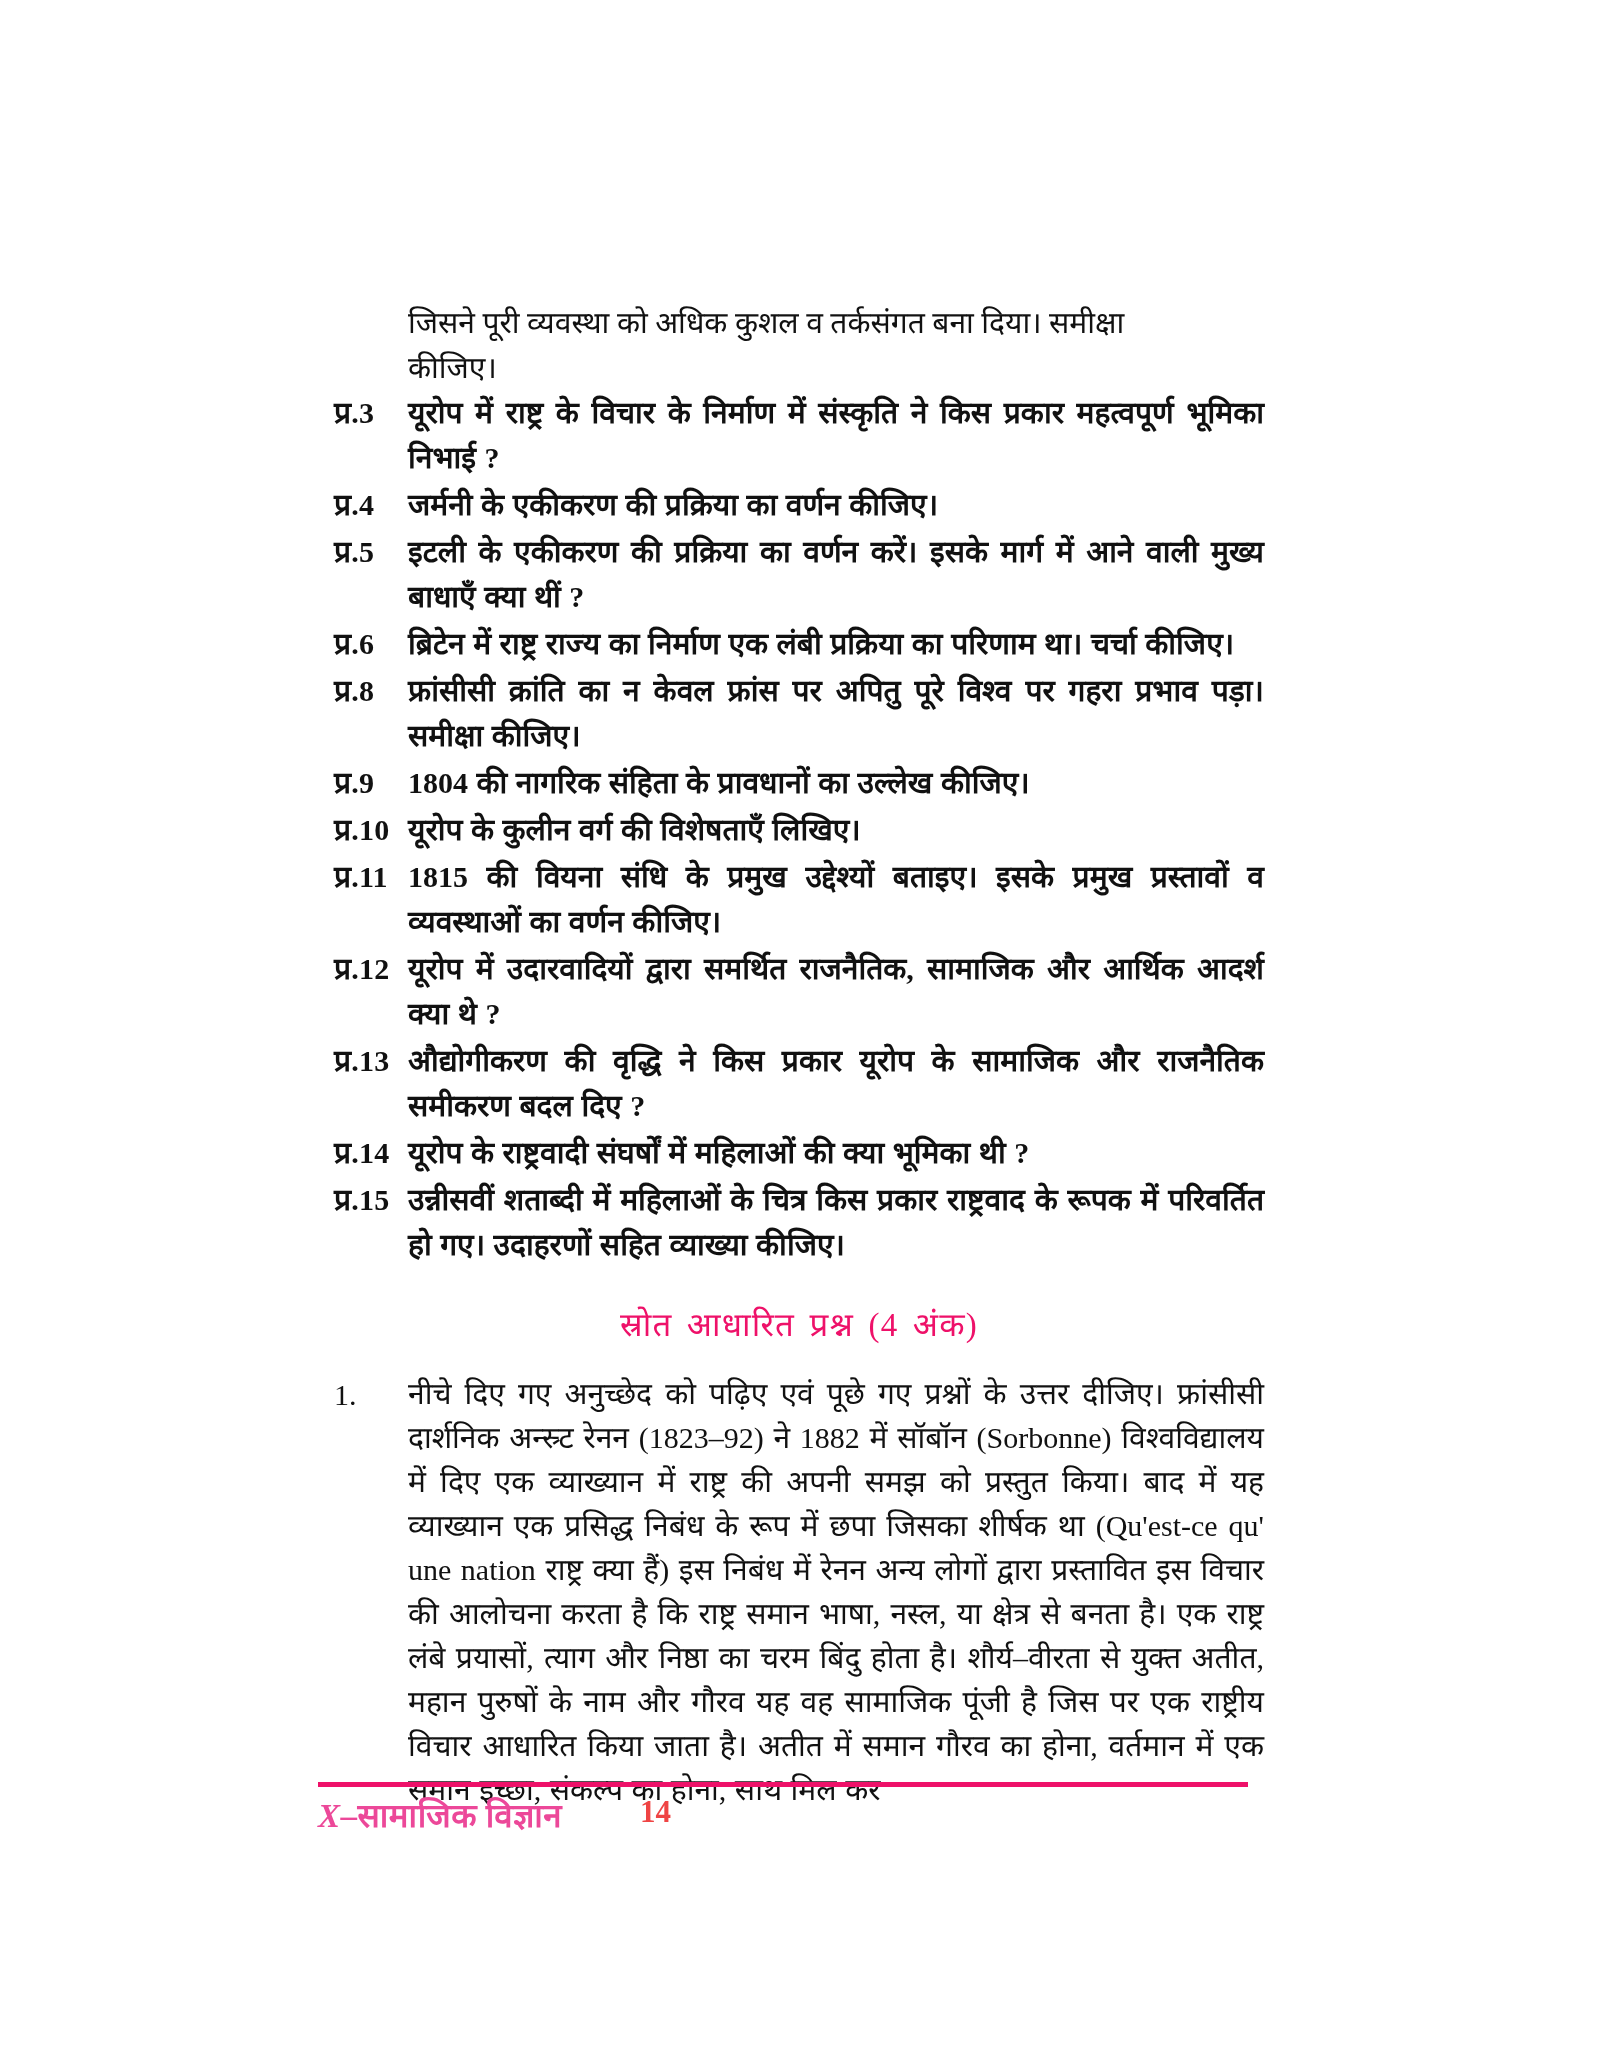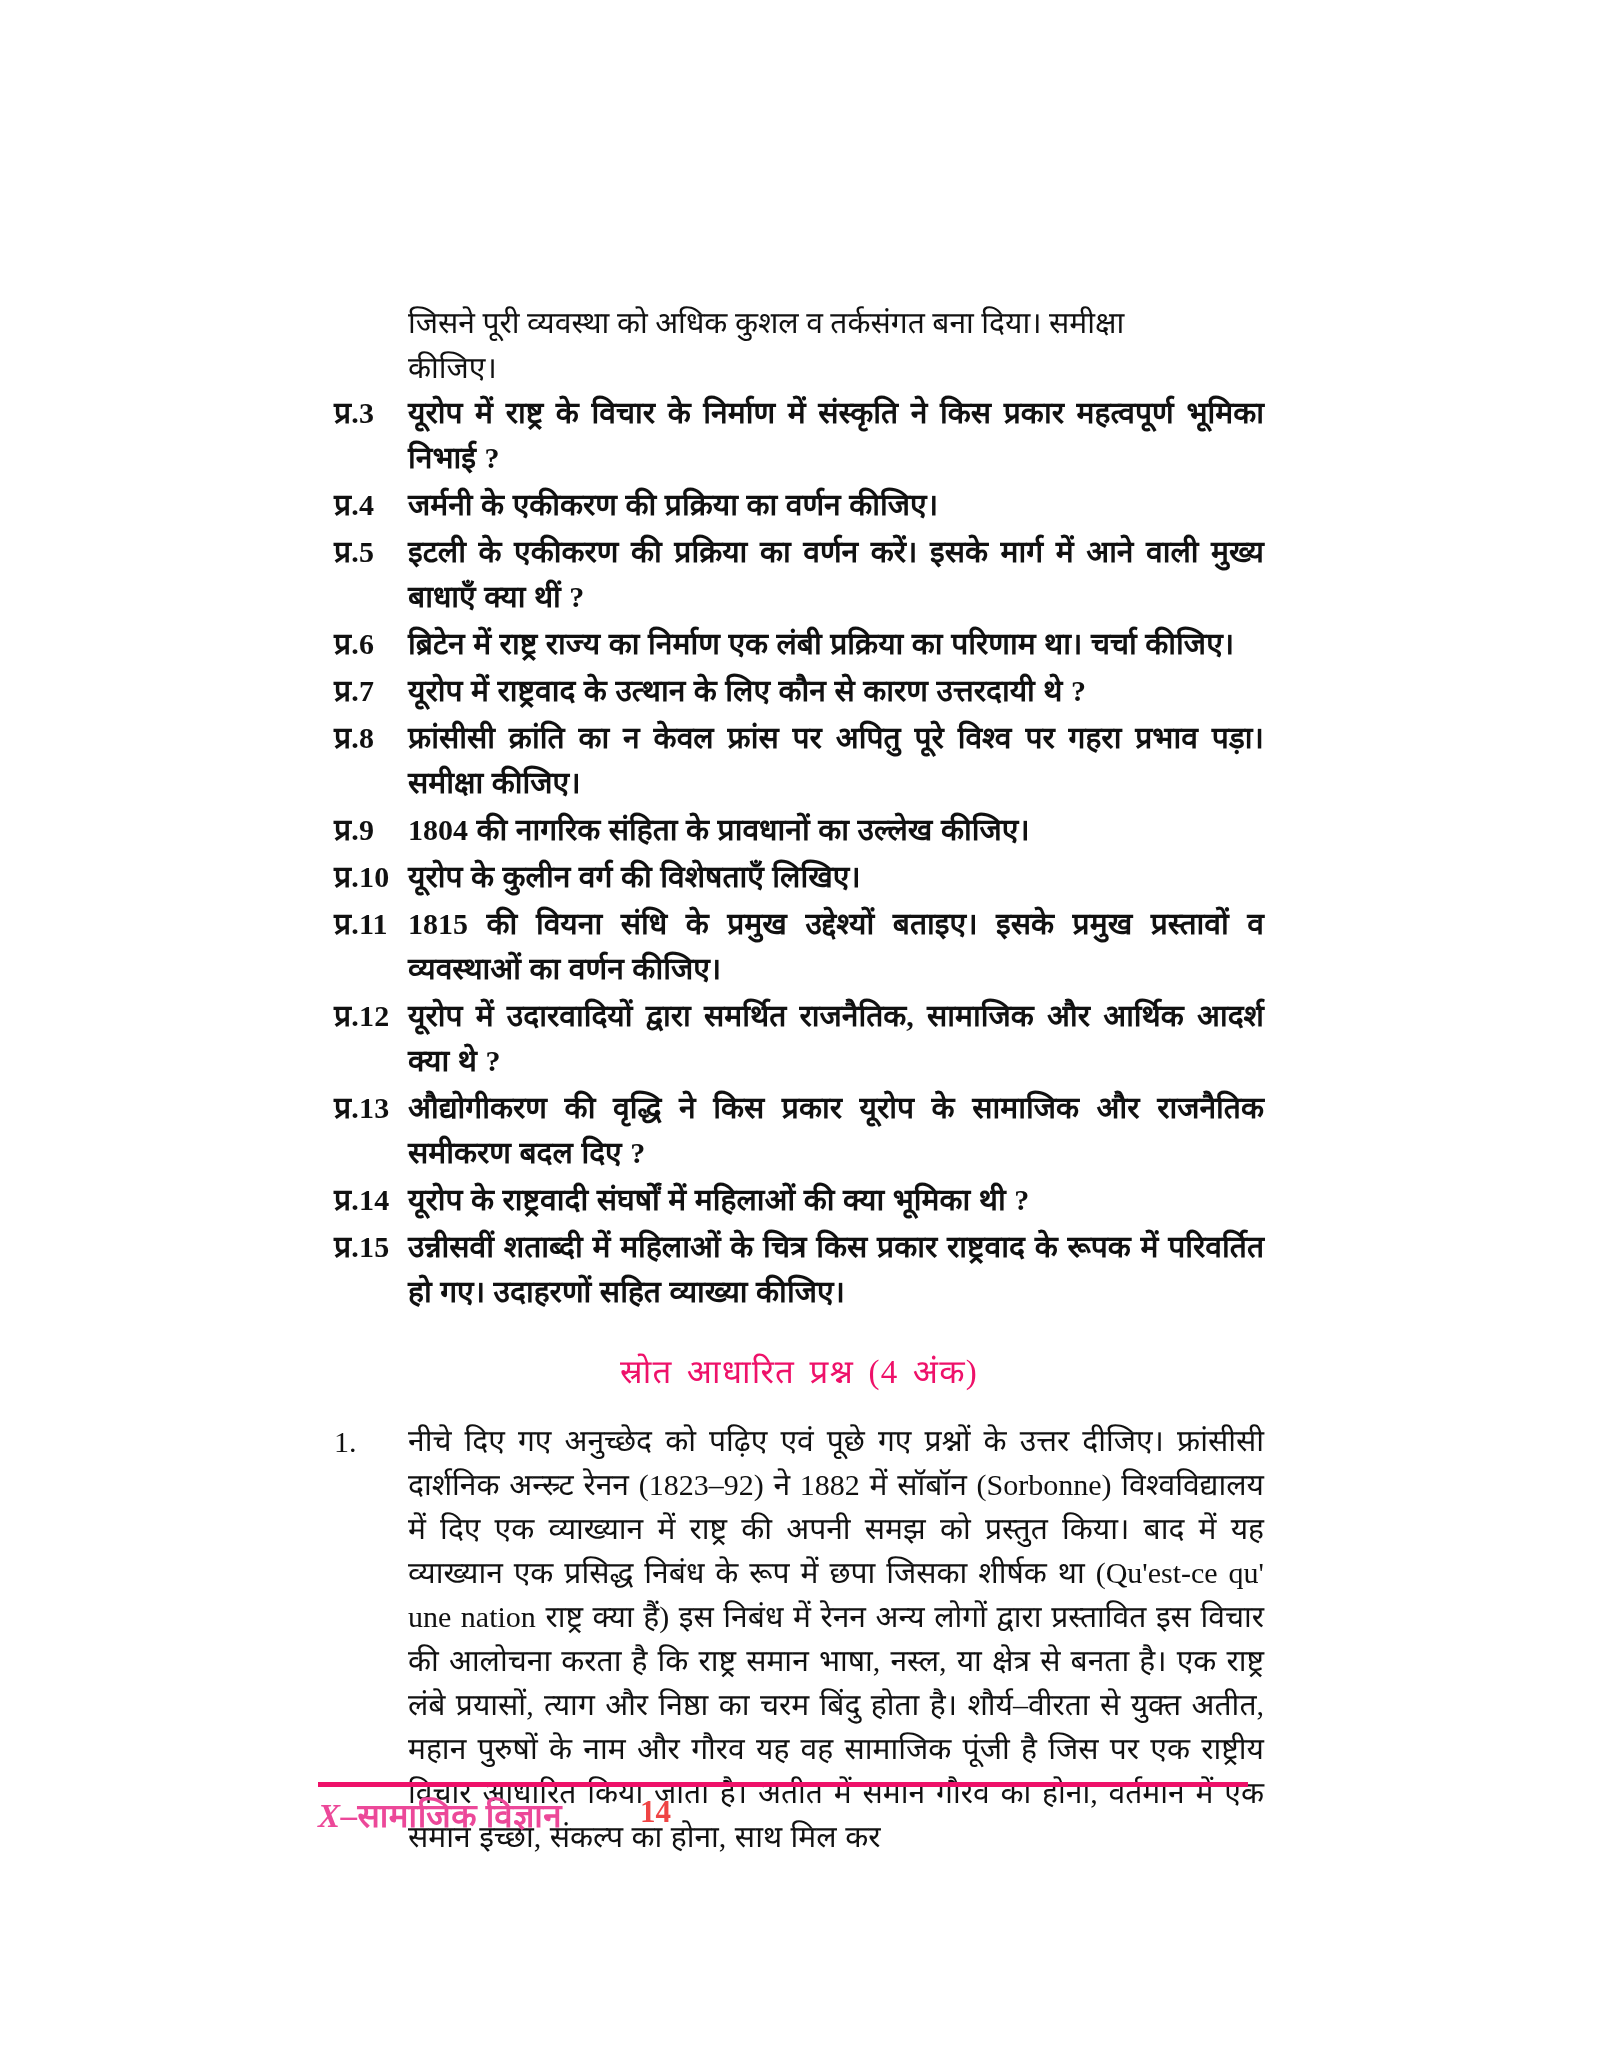--- a/index.html
+++ b/index.html
@@ -168,24 +168,20 @@
       <div class="qrow">
         <div class="qnum">प्र.5</div>
         <div class="qtext">इटली के एकीकरण की प्रक्रिया का वर्णन करें। इसके मार्ग में आने वाली मुख्य बाधाएँ क्या थीं ?</div>
       </div>
 
       <div class="qrow">
         <div class="qnum">प्र.6</div>
         <div class="qtext">ब्रिटेन में राष्ट्र राज्य का निर्माण एक लंबी प्रक्रिया का परिणाम था। चर्चा कीजिए।</div>
       </div>
 
-      <div class="qrow">
-        <div class="qnum">प्र.7</div>
-        <div class="qtext tight">यूरोप में राष्ट्रवाद के उत्थान के लिए कौन से कारण उत्तरदायी थे ?</div>
-      </div>
 
       <div class="qrow">
         <div class="qnum">प्र.8</div>
         <div class="qtext">फ्रांसीसी क्रांति का न केवल फ्रांस पर अपितु पूरे विश्व पर गहरा प्रभाव पड़ा। समीक्षा कीजिए।</div>
       </div>
 
       <div class="qrow">
         <div class="qnum">प्र.9</div>
         <div class="qtext tight">1804 की नागरिक संहिता के प्रावधानों का उल्लेख कीजिए।</div>
       </div>

